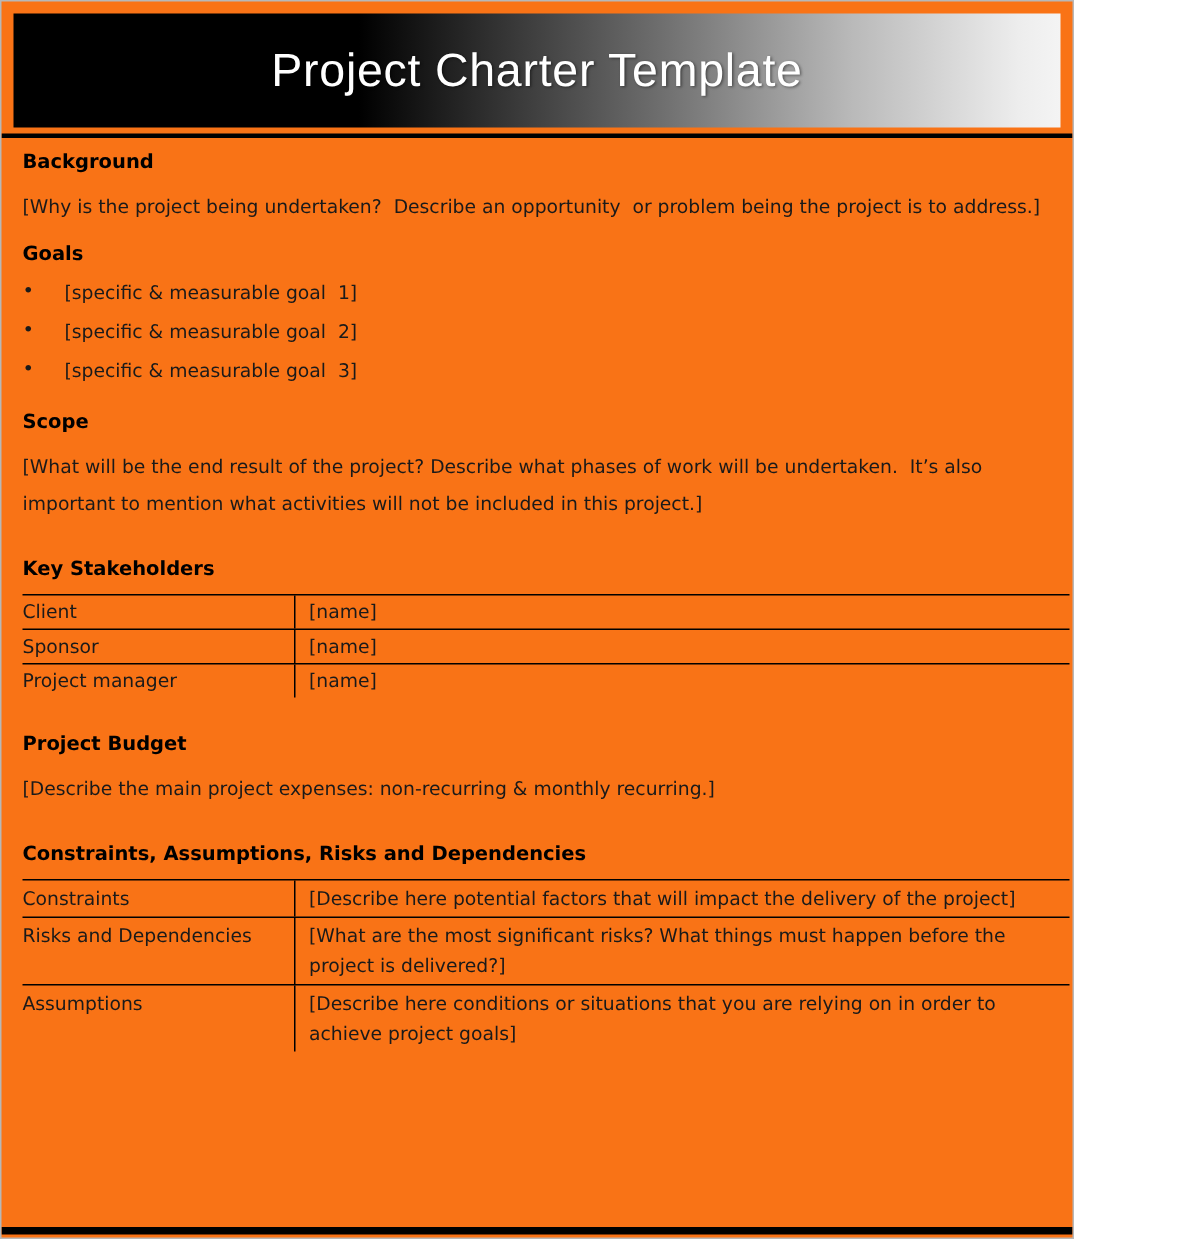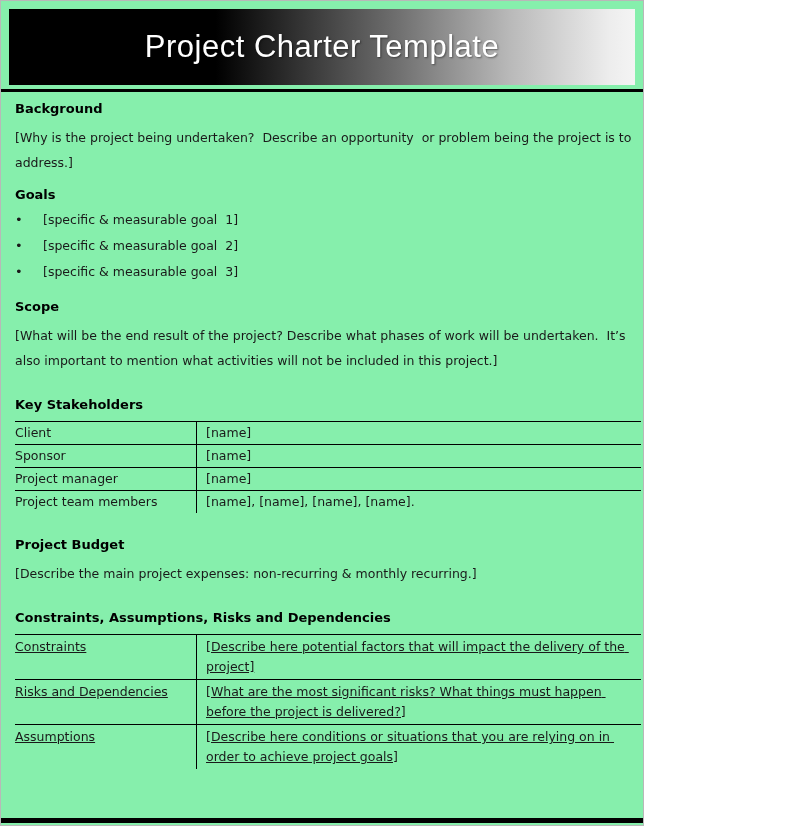--- a/index.html
+++ b/index.html
@@ -4,22 +4,22 @@
 <style>
   * { margin:0; padding:0; box-sizing:border-box; }
   html,body { background:#ffffff; }
   body {
     width:800px; height:826px;
     font-family:"DejaVu Sans","Liberation Sans",sans-serif;
     color:#1a1a1a;
   }
   .page {
     position:relative;
-    width:644px; height:826px;
-    background:#86efac;
+    width:716px; height:826px;
+    background:#f97316;
     border:1px solid #b8b8b8;
     overflow:hidden;
   }
   .banner {
     margin:8px 8px 0 8px;
     height:76px;
     background:linear-gradient(90deg,#000000 0%,#000000 33%,#6f6f6f 62%,#b9b9b9 80%,#ededed 96%,#f4f4f4 100%);
     display:flex; align-items:center; justify-content:center;
   }
   .banner h1 {
@@ -39,21 +39,21 @@
   ul.goals { list-style:none; margin-top:2px; }
   ul.goals li { display:flex; line-height:18px; margin-bottom:8px; }
   ul.goals .bullet { width:28px; flex:0 0 28px; font-size:13px; }
   ul.goals .goal-text { white-space:pre-wrap; }
   .tbl { margin-top:4px; border-top:1.5px solid #000000; }
   .tbl-row { display:grid; grid-template-columns:182px 1fr; border-bottom:1.5px solid #000000; }
   .tbl-row:last-child { border-bottom:none; }
   .cell { padding:2px 6px 2px 0; line-height:18px; white-space:pre-wrap; }
   .cell.label { border-right:1.5px solid #000000; }
   .cell.value { padding-left:9px; }
-  .tbl-constraints .cell { line-height:20px;text-decoration:underline; }
+  .tbl-constraints .cell { line-height:20px; }
   .footer-rule { position:absolute; left:0; right:0; bottom:2px; height:5px; background:#000000; }
 </style>
 </head>
 <body>
 
 <div class="page">
 
   <header class="banner">
     <h1>Project Charter Template</h1>
   </header>
@@ -98,24 +98,20 @@
           <div class="cell value">[name]</div>
         </div>
         <div class="tbl-row">
           <div class="cell label">Sponsor</div>
           <div class="cell value">[name]</div>
         </div>
         <div class="tbl-row">
           <div class="cell label">Project manager</div>
           <div class="cell value">[name]</div>
         </div>
-        <div class="tbl-row">
-          <div class="cell label">Project team members</div>
-          <div class="cell value">[name], [name], [name], [name].</div>
-        </div>
       </div>
     </section>
 
 
     <section class="sec-budget">
       <h2>Project Budget</h2>
       <p>[Describe the main project expenses: non-recurring &amp; monthly recurring.]</p>
     </section>
 
     <section class="sec-constraints">

